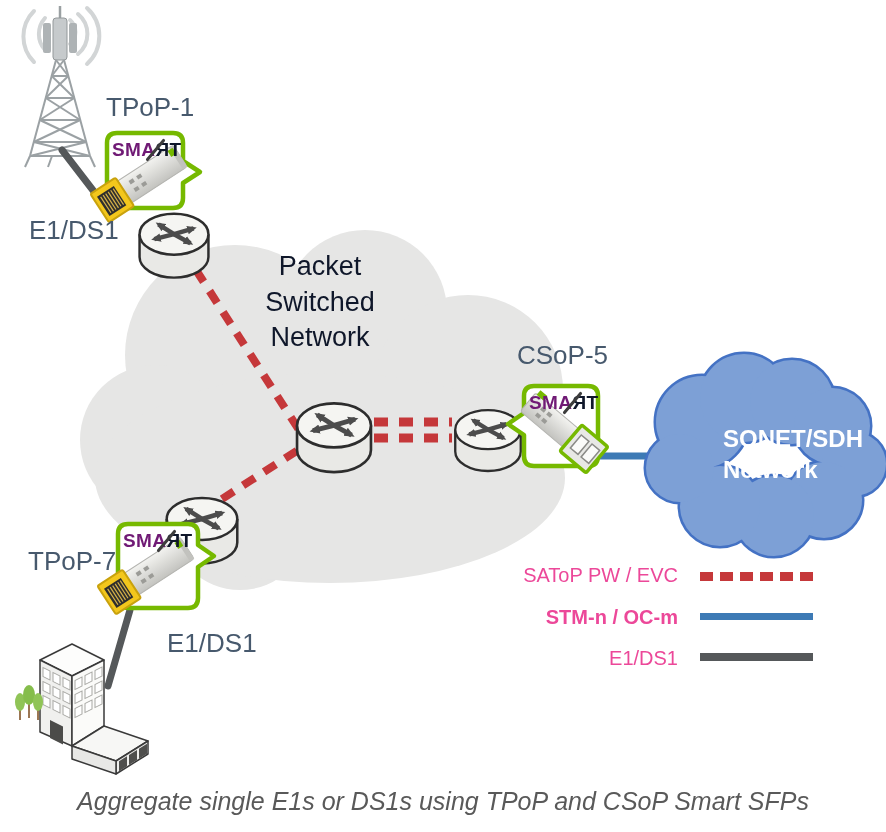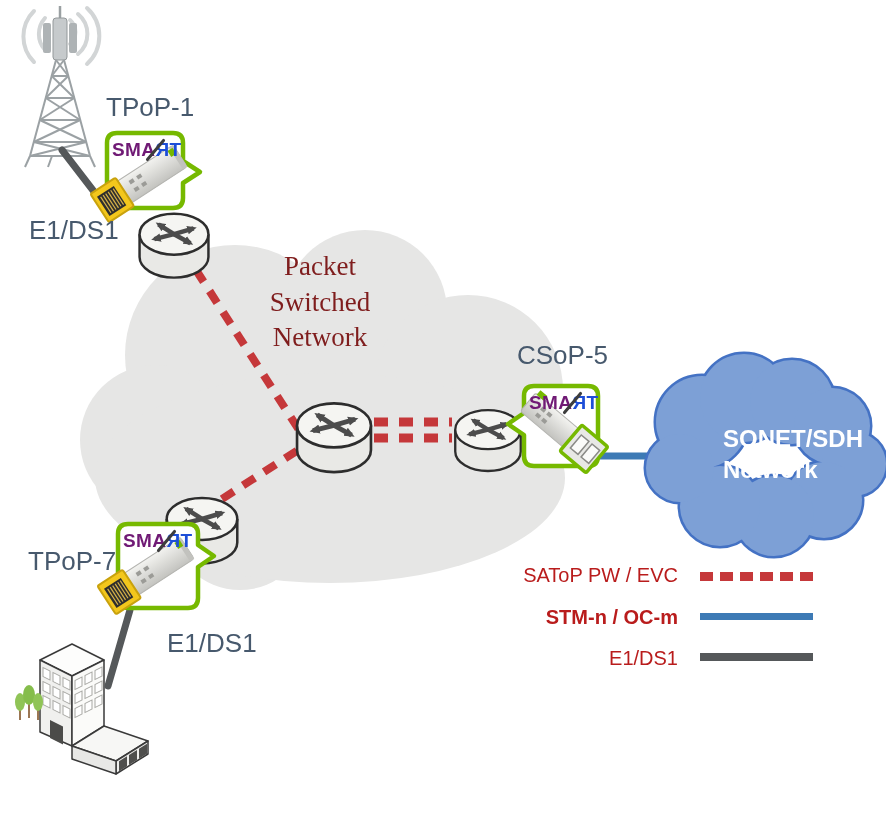--- a/index.html
+++ b/index.html
@@ -1,41 +1,41 @@
 <!DOCTYPE html>
 <html><head>
 <meta charset="utf-8">
 <style>
   html,body{margin:0;padding:0;background:#fff;}
   .stage{position:relative;width:886px;height:832px;background:#ffffff;overflow:hidden;
          font-family:"Liberation Sans","DejaVu Sans",sans-serif;}
   .stage svg.art{position:absolute;left:0;top:0;}
   .lbl{position:absolute;color:#47596d;font-size:26px;white-space:nowrap;}
   .lbl-psn{left:236px;top:249px;width:168px;text-align:center;white-space:normal;
-           font-size:27px;line-height:1.32;color:#7f1d1d;font-family:Liberation Serif, serif;}
+           font-size:27px;line-height:1.32;color:#0f172a;}
   .lbl-tpop1{left:106px;top:92px;}
   .lbl-e1top{left:29px;top:215px;}
   .lbl-csop2{left:517px;top:340px;}
   .lbl-tpop2{left:28px;top:546px;}
   .lbl-e1bot{left:167px;top:628px;}
   .lbl-sonet{left:723px;top:424px;width:150px;white-space:normal;color:#ffffff;
              font-size:24px;font-weight:600;line-height:1.28;}
   .smart{position:absolute;font-weight:bold;font-size:19px;letter-spacing:.4px;white-space:nowrap;}
   .smart .g{color:#701a75;}
-  .smart .d{color:#1d4ed8;}
+  .smart .d{color:#0f172a;}
   .smart1{left:112px;top:139px;}
   .smart2{left:529px;top:392px;}
   .smart3{left:123px;top:530px;}
   .slash{position:absolute;width:3px;height:28px;background:#3d3d3d;border-radius:2px;
          transform:rotate(40deg);}
   .slash1{left:154px;top:136px;}
   .slash2{left:571px;top:389px;}
   .slash3{left:165px;top:527px;}
   .legend-label{position:absolute;left:438px;width:240px;text-align:right;
-                font-size:20px;color:#b91c1c;white-space:nowrap;}
+                font-size:20px;color:#ec4899;white-space:nowrap;}
   .ll1{top:564px;} .ll2{top:606px;font-weight:bold;} .ll3{top:647px;}
   .swatch{position:absolute;left:700px;width:113px;}
   .sw-dashed{top:572px;height:9px;
     background:repeating-linear-gradient(90deg,#c5383a 0 13px,transparent 13px 20px);}
   .sw-blue{top:613px;height:7px;background:#3d7ab5;}
   .sw-dark{top:653px;height:8px;background:#55585a;}
   .caption{position:absolute;left:0;right:0;top:787px;text-align:center;
            font-style:italic;font-size:25px;color:#595959;}
 </style>
 </head>
@@ -275,14 +275,15 @@
 
 <div>
   <div class="legend-label ll1">SAToP PW / EVC</div>
   <div class="swatch sw-dashed"></div>
   <div class="legend-label ll2">STM-n / OC-m</div>
   <div class="swatch sw-blue"></div>
   <div class="legend-label ll3">E1/DS1</div>
   <div class="swatch sw-dark"></div>
 </div>
 
+<div class="caption">Aggregate single E1s or DS1s using TPoP and CSoP Smart SFPs</div>
 
 </div>
 
 </body></html>

